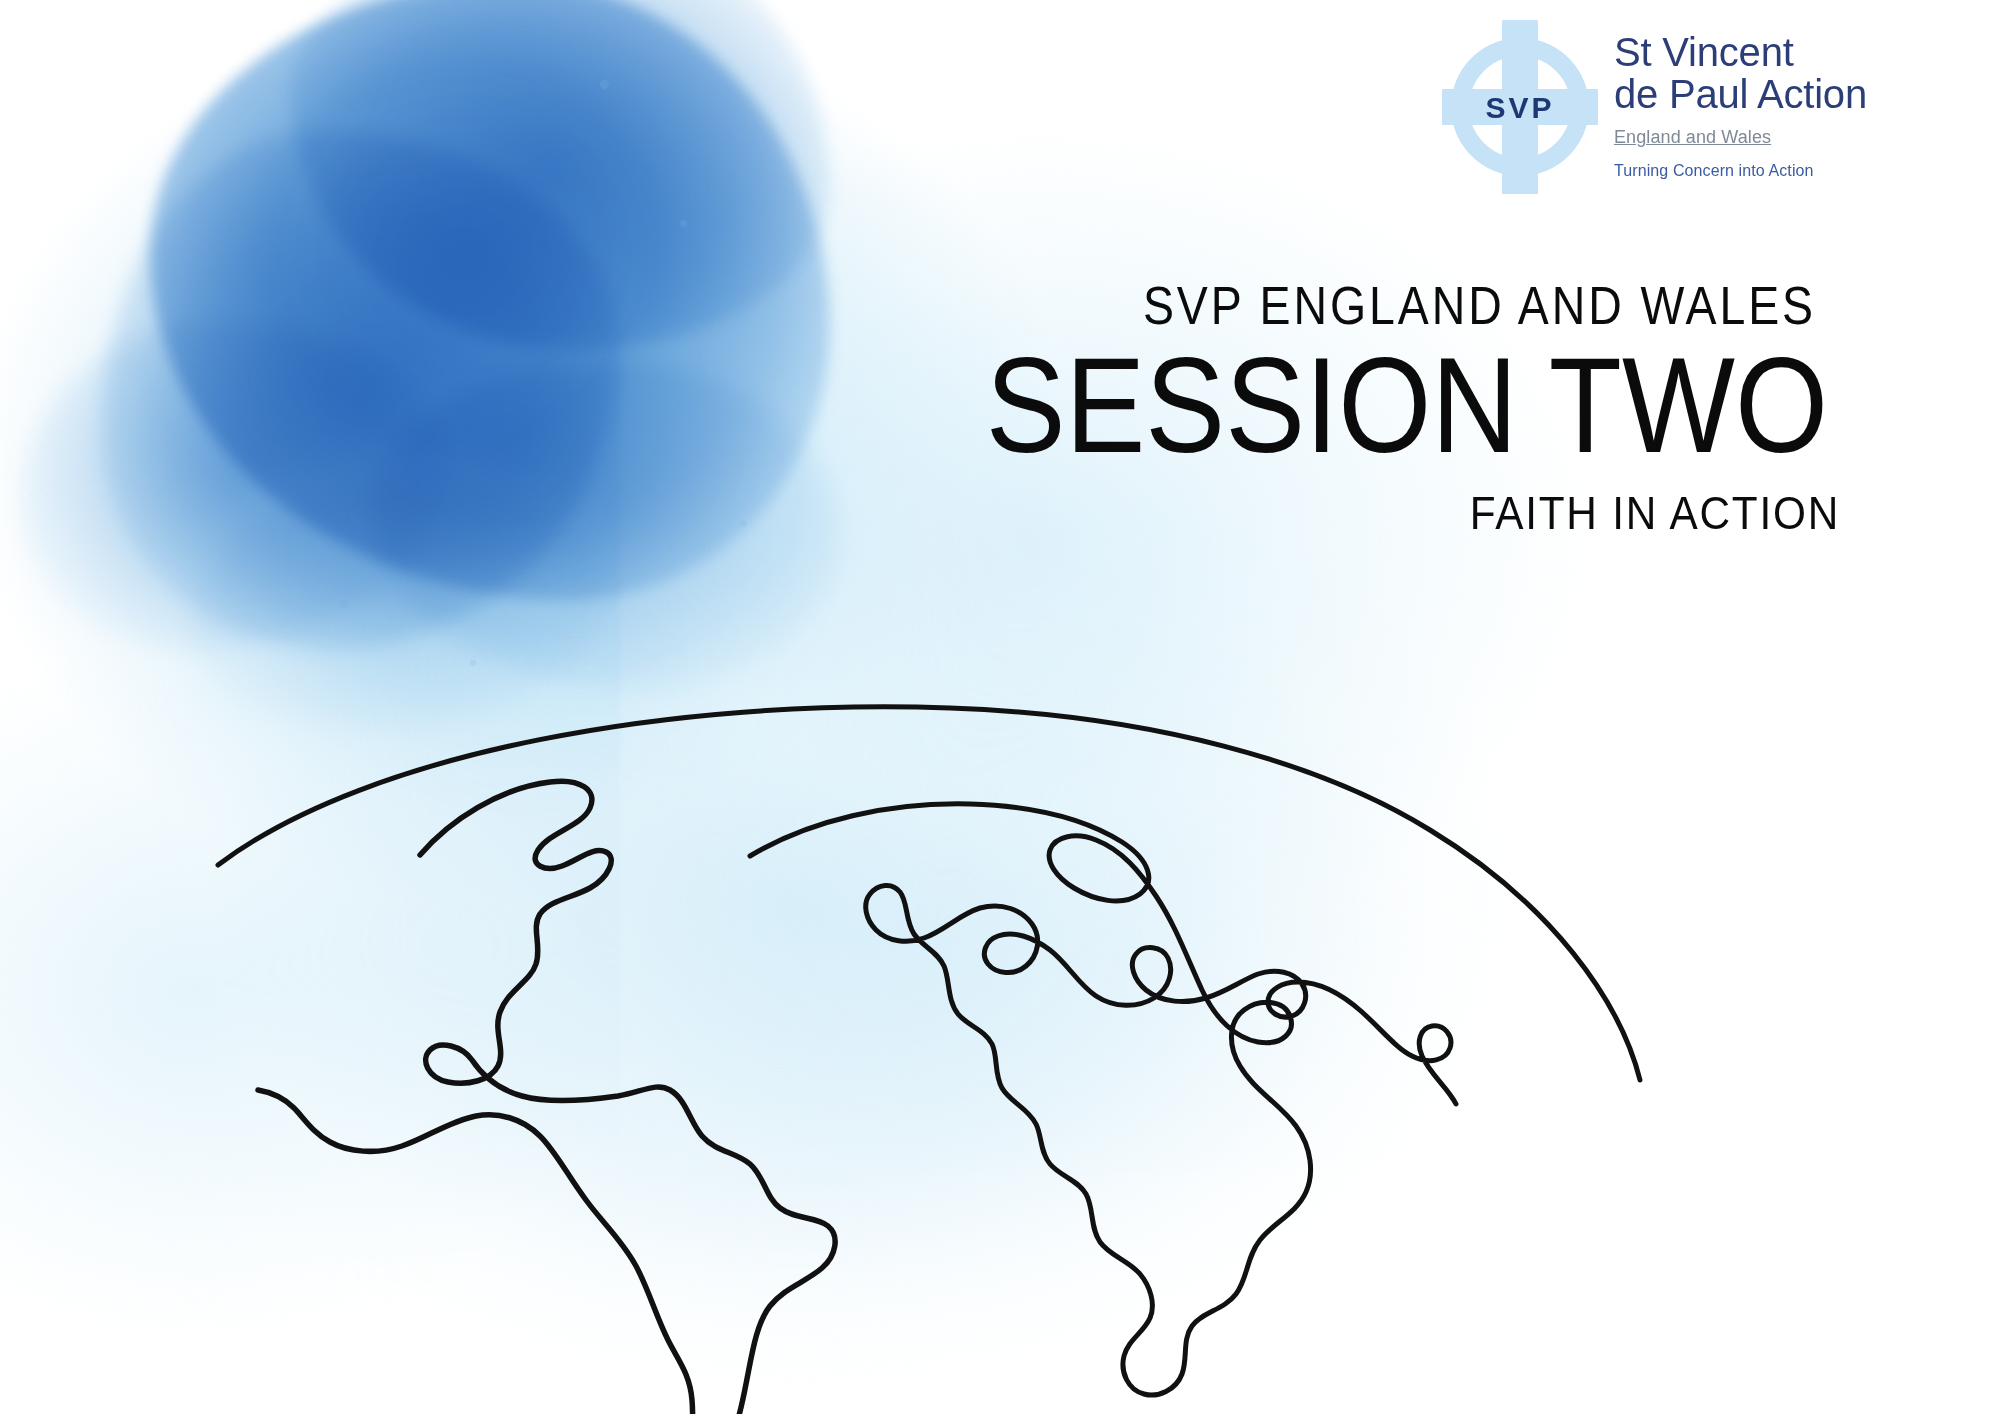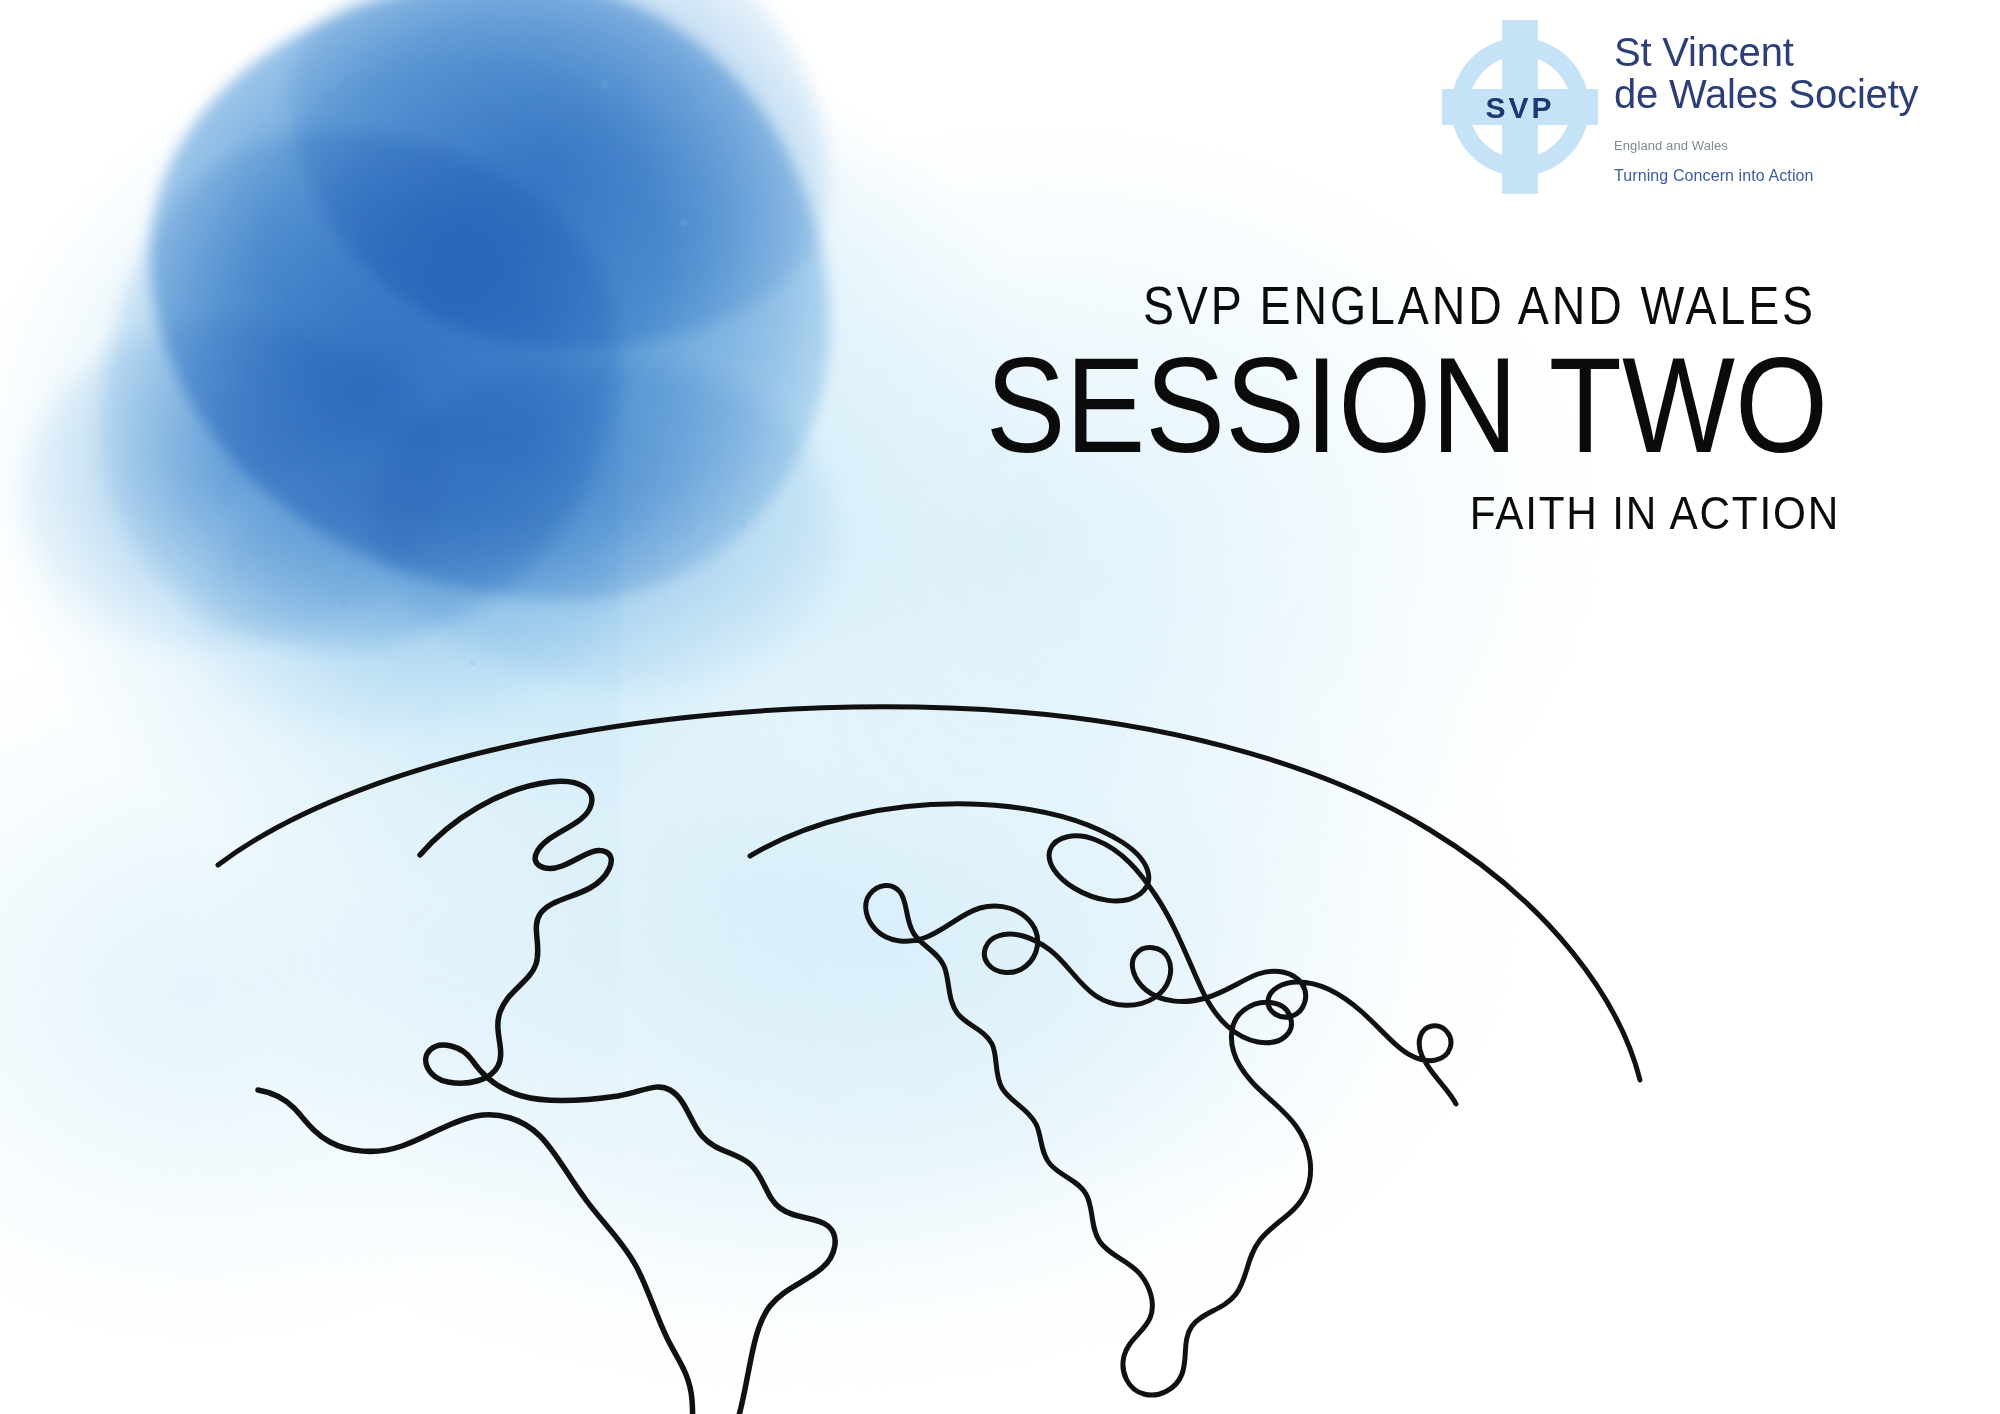--- a/index.html
+++ b/index.html
@@ -124,24 +124,25 @@
   .logo-name {
     color: #2c3e78;
     font-size: 40px;
     line-height: 1.04;
     font-weight: 400;
     letter-spacing: -0.2px;
     white-space: nowrap;
   }
   .logo-region {
     color: #7f8a96;
-    font-size: 13px;
+    font-size: 18px;
     line-height: 1.2;
-    margin-top: 23px;
+    margin-top: 12px;
     letter-spacing: 0.1px;
+    text-decoration: underline;
   }
   .logo-strap {
     color: #3a5ba4;
     font-size: 16px;
     line-height: 1.2;
     margin-top: 12px;
     letter-spacing: 0.1px;
   }
 
   
@@ -229,21 +230,21 @@
 
           <rect x="2" y="71" width="156" height="36" rx="1"></rect>
 
           <path d="M80,20 a69,69 0 1,0 0.1,0 Z M80,38 a51,51 0 1,1 -0.1,0 Z" fill-rule="evenodd"></path>
         </g>
         <text x="80" y="100" text-anchor="middle" font-family="'Liberation Sans','DejaVu Sans',sans-serif" font-size="30" font-weight="bold" letter-spacing="3" fill="#203872">SVP</text>
       </svg>
     </div>
     <div class="logo-words">
       <div class="logo-name">St Vincent</div>
-      <div class="logo-name">de Wales Society</div>
+      <div class="logo-name">de Paul Action</div>
       <div class="logo-region">England and Wales</div>
       <div class="logo-strap">Turning Concern into Action</div>
     </div>
   </div>
 
   <div class="title-block">
     <div class="eyebrow">SVP ENGLAND AND WALES</div>
     <div class="headline">SESSION TWO</div>
     <div class="subline">FAITH IN ACTION</div>
   </div>

